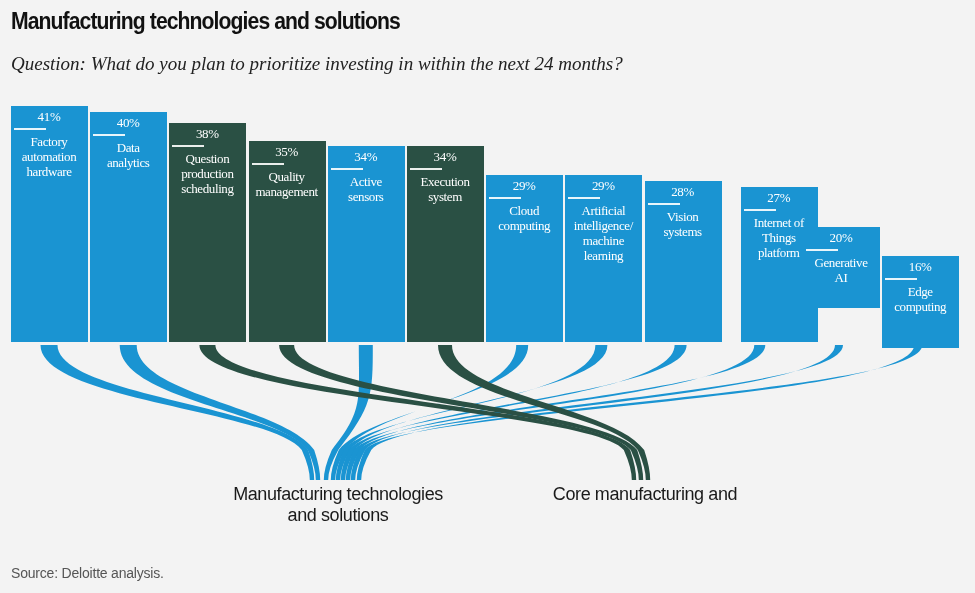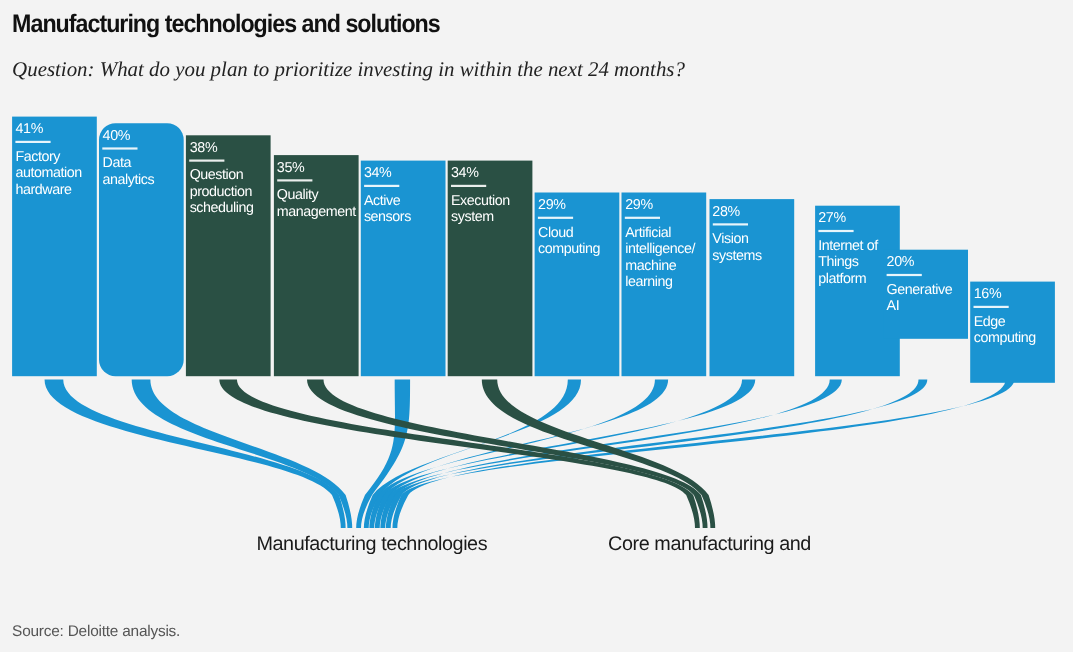--- a/index.html
+++ b/index.html
@@ -17,21 +17,22 @@
   }
   .subtitle {
     position: absolute; left: 11px; top: 53px;
     font-family: "Liberation Serif", serif; font-style: italic;
     font-size: 19px; color: #222;
   }
   #chart-svg { position: absolute; left: 0; top: 0; }
   .bar {
     position: absolute; box-sizing: border-box;
     color: #fff; padding: 3px 4px 4px 3px;
-    font-family: Liberation Sans, sans-serif;
+    font-family: Liberation Serif, serif;
+    text-align: center;
   }
   .bar .pct { font-size: 13px; line-height: 15px; display: block; letter-spacing: -0.3px; }
   .bar .rule { display: block; width: 32px; height: 1.5px; background: #fff; margin: 4px 0 4px 0; opacity: 0.9; }
   .bar .label { font-size: 13px; line-height: 15px; display: block; letter-spacing: -0.4px; }
   .group-label {
     position: absolute; text-align: center; font-size: 18px; line-height: 21px;
     color: #1a1a1a; letter-spacing: -0.4px;
   }
   .source {
     position: absolute; left: 11px; top: 565px; font-size: 14px; color: #555; letter-spacing: -0.2px;
@@ -59,21 +60,21 @@
   </svg>
 
 <div id="bars">
     <div class="bar" style="left: 11px; top: 106px; width: 77px; height: 236px; background: rgb(26, 148, 210);">
       <span class="pct">41%</span>
       <span class="rule"></span>
       <span class="label">Factory</span>
       <span class="label">automation</span>
       <span class="label">hardware</span>
     </div>
-    <div class="bar" style="left: 90.2px; top: 112px; width: 77px; height: 230px; background: rgb(26, 148, 210); border-radius: 15px;">
+    <div class="bar" style="left: 90.2px; top: 112px; width: 77px; height: 230px; background: rgb(26, 148, 210);">
       <span class="pct">40%</span>
       <span class="rule"></span>
       <span class="label">Data</span>
       <span class="label">analytics</span>
     </div>
     <div class="bar" style="left: 169.4px; top: 123px; width: 77px; height: 219px; background: rgb(42, 80, 68);">
       <span class="pct">38%</span>
       <span class="rule"></span>
       <span class="label">Question</span>
       <span class="label">production</span>
@@ -133,18 +134,19 @@
     <div class="bar" style="left: 882.2px; top: 256px; width: 77px; height: 92px; background: rgb(26, 148, 210);">
       <span class="pct">16%</span>
       <span class="rule"></span>
       <span class="label">Edge</span>
       <span class="label">computing</span>
     </div>
   </div>
 
 <div class="group-label" style="left:222px; top:484px; width:232px;">
   <div>Manufacturing technologies</div>
+  <div>and solutions</div>
 </div>
 <div class="group-label" style="left:542px; top:484px; width:206px;">
   <div>Core manufacturing and</div>
 </div>
 
 <div class="source">Source: Deloitte analysis.</div>
 
 </body></html>

